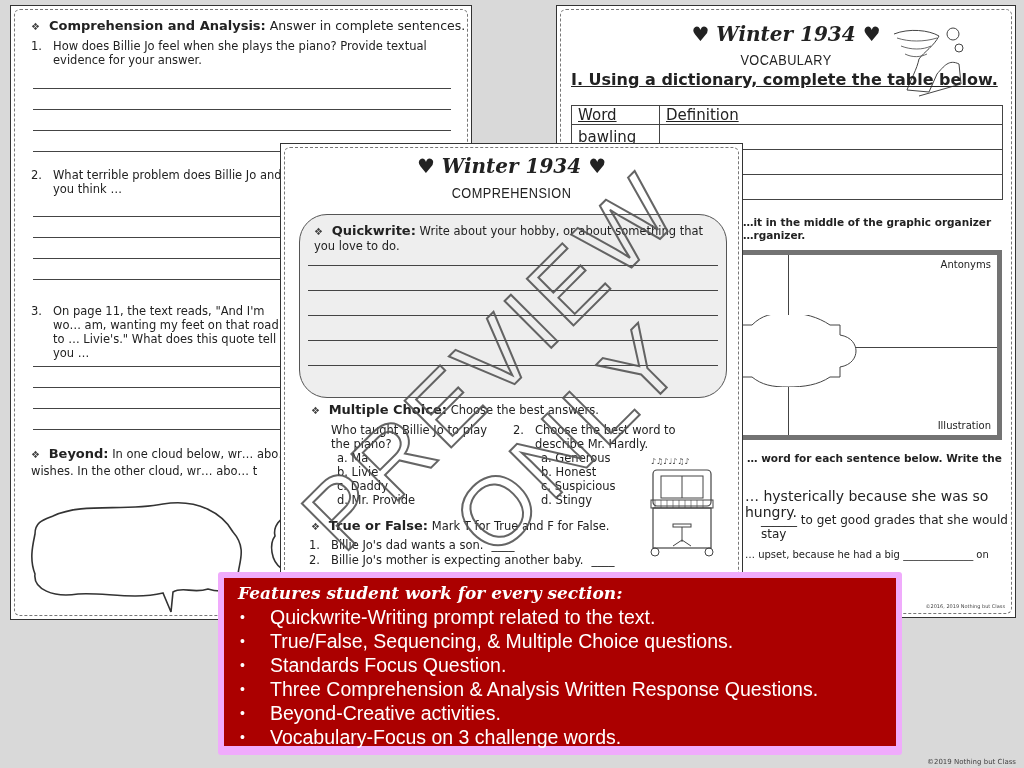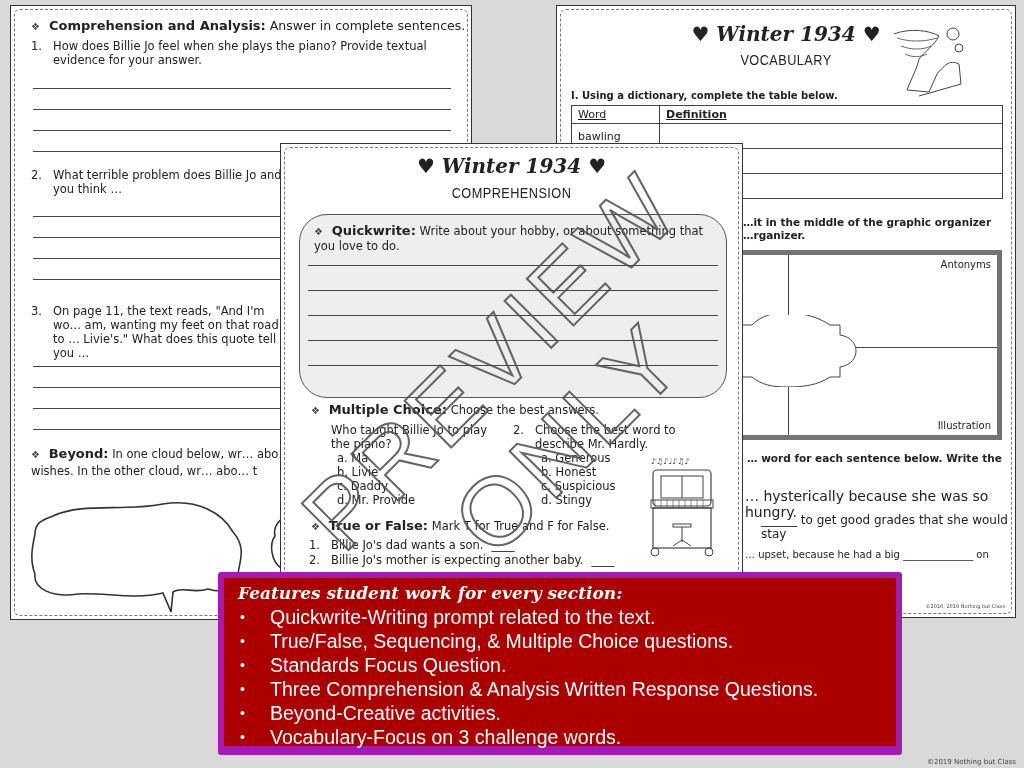--- a/index.html
+++ b/index.html
@@ -22,28 +22,28 @@
   .q { font-size: 11.5px; line-height: 14px; display: flex; }
   .q .num { width: 22px; flex-shrink: 0; }
   .line { position: absolute; height: 0; border-top: 1px solid #444; }
 
   .title-script { font-family: "DejaVu Serif", serif; font-style: italic; font-weight: bold; font-size: 20px; text-align: center; }
   .title-caps { font-family: "Liberation Sans", sans-serif; font-size: 15px; text-align: center; letter-spacing: 0.5px; transform: scaleX(0.85); }
 
   
   .qw-box { position: absolute; left: 18px; top: 70px; width: 428px; height: 184px; background: #eeeeee; border: 1.5px solid #555; border-radius: 28px; }
 
-  .vocab-table { position: absolute; left: 14px; top: 99px; width: 432px; border-collapse: collapse; font-size: 11px; }
+  .vocab-table { position: absolute; left: 14px; top: 99px; width: 432px; border-collapse: collapse; font-size: 15px; }
   .vocab-table td { border: 1px solid #444; height: 25px; padding: 0 6px; }
   .vocab-table td.u { text-decoration: underline; }
 
   .organizer { position: absolute; left: 180px; top: 244px; width: 265px; height: 190px; border: 5px solid #737373; }
 
   
-  #banner { position: absolute; left: 218px; top: 572px; width: 684px; height: 183px; background: #a21caf; z-index: 5; border-radius: 3px; }
+  #banner { position: absolute; left: 218px; top: 572px; width: 684px; height: 183px; background: #f0abfc; z-index: 5; border-radius: 3px; }
   #banner .inner { position: absolute; left: 6px; top: 6px; right: 6px; bottom: 9px; background: #ab0000; padding: 4px 10px; }
   #banner .head { font-family: "DejaVu Serif", serif; font-style: italic; font-weight: bold; color: #fff; font-size: 17px; line-height: 22px; margin-left: 4px; }
   #banner ul { list-style: none; margin-top: 1px; }
   #banner li { color: #fff; font-family: "Liberation Sans", sans-serif; font-size: 19.5px; line-height: 24px; display: flex; }
   #banner li .b { width: 36px; padding-left: 6px; font-size: 14px; }
 
   #watermark { position: absolute; left: 200px; top: 290px; width: 660px; z-index: 4; transform: rotate(-45deg); transform-origin: center;
     font-family: "Liberation Sans", sans-serif; font-size: 96px; color: transparent; -webkit-text-stroke: 2px #555; letter-spacing: 6px; text-align: center; opacity: 0.9; pointer-events: none; }
 
   #copyright { position: absolute; right: 8px; bottom: 2px; font-size: 7px; color: #444; }
@@ -104,27 +104,27 @@
   <div class="title-script" style="position:absolute;left:0;right:0;top:16px;">♥ Winter 1934 ♥</div>
   <div class="title-caps" style="position:absolute;left:0;right:0;top:45px;">VOCABULARY</div>
 
   <svg style="position:absolute;left:332px;top:18px;" width="80" height="75">
     <path d="M5,10 C20,4 40,6 50,12 C45,22 35,28 30,35 C28,45 22,55 18,66 L40,68 L48,50 C55,42 60,35 70,40 L72,60 L30,72" fill="none" stroke="#444" stroke-width="1"></path>
     <path d="M8,14 C20,18 35,18 48,14 M12,22 C22,26 34,26 42,22 M16,30 C24,34 32,33 38,30" fill="none" stroke="#444" stroke-width="0.8"></path>
     <circle cx="64" cy="10" r="6" fill="none" stroke="#444"></circle>
     <circle cx="70" cy="24" r="4" fill="none" stroke="#444"></circle>
   </svg>
 
-  <div style="position:absolute;left:14px;top:84px;font-size:10px;font-weight:bold;">I.  Using a dictionary, complete the table below.</div>
+  <div style="position:absolute;left:14px;top:64px;font-size:16px;font-weight:bold;text-decoration:underline;">I.  Using a dictionary, complete the table below.</div>
 
   <table class="vocab-table">
     <tbody>
         <tr>
       <td class="u" style="width:88px;height:18px;">Word</td>
-      <td class="u" style="height:18px;font-weight:bold;">Definition</td>
+      <td class="u" style="height:18px;">Definition</td>
     </tr>
     <tr>
       <td>bawling</td>
       <td></td>
     </tr>
     <tr>
       <td></td>
       <td></td>
     </tr>
     <tr>

